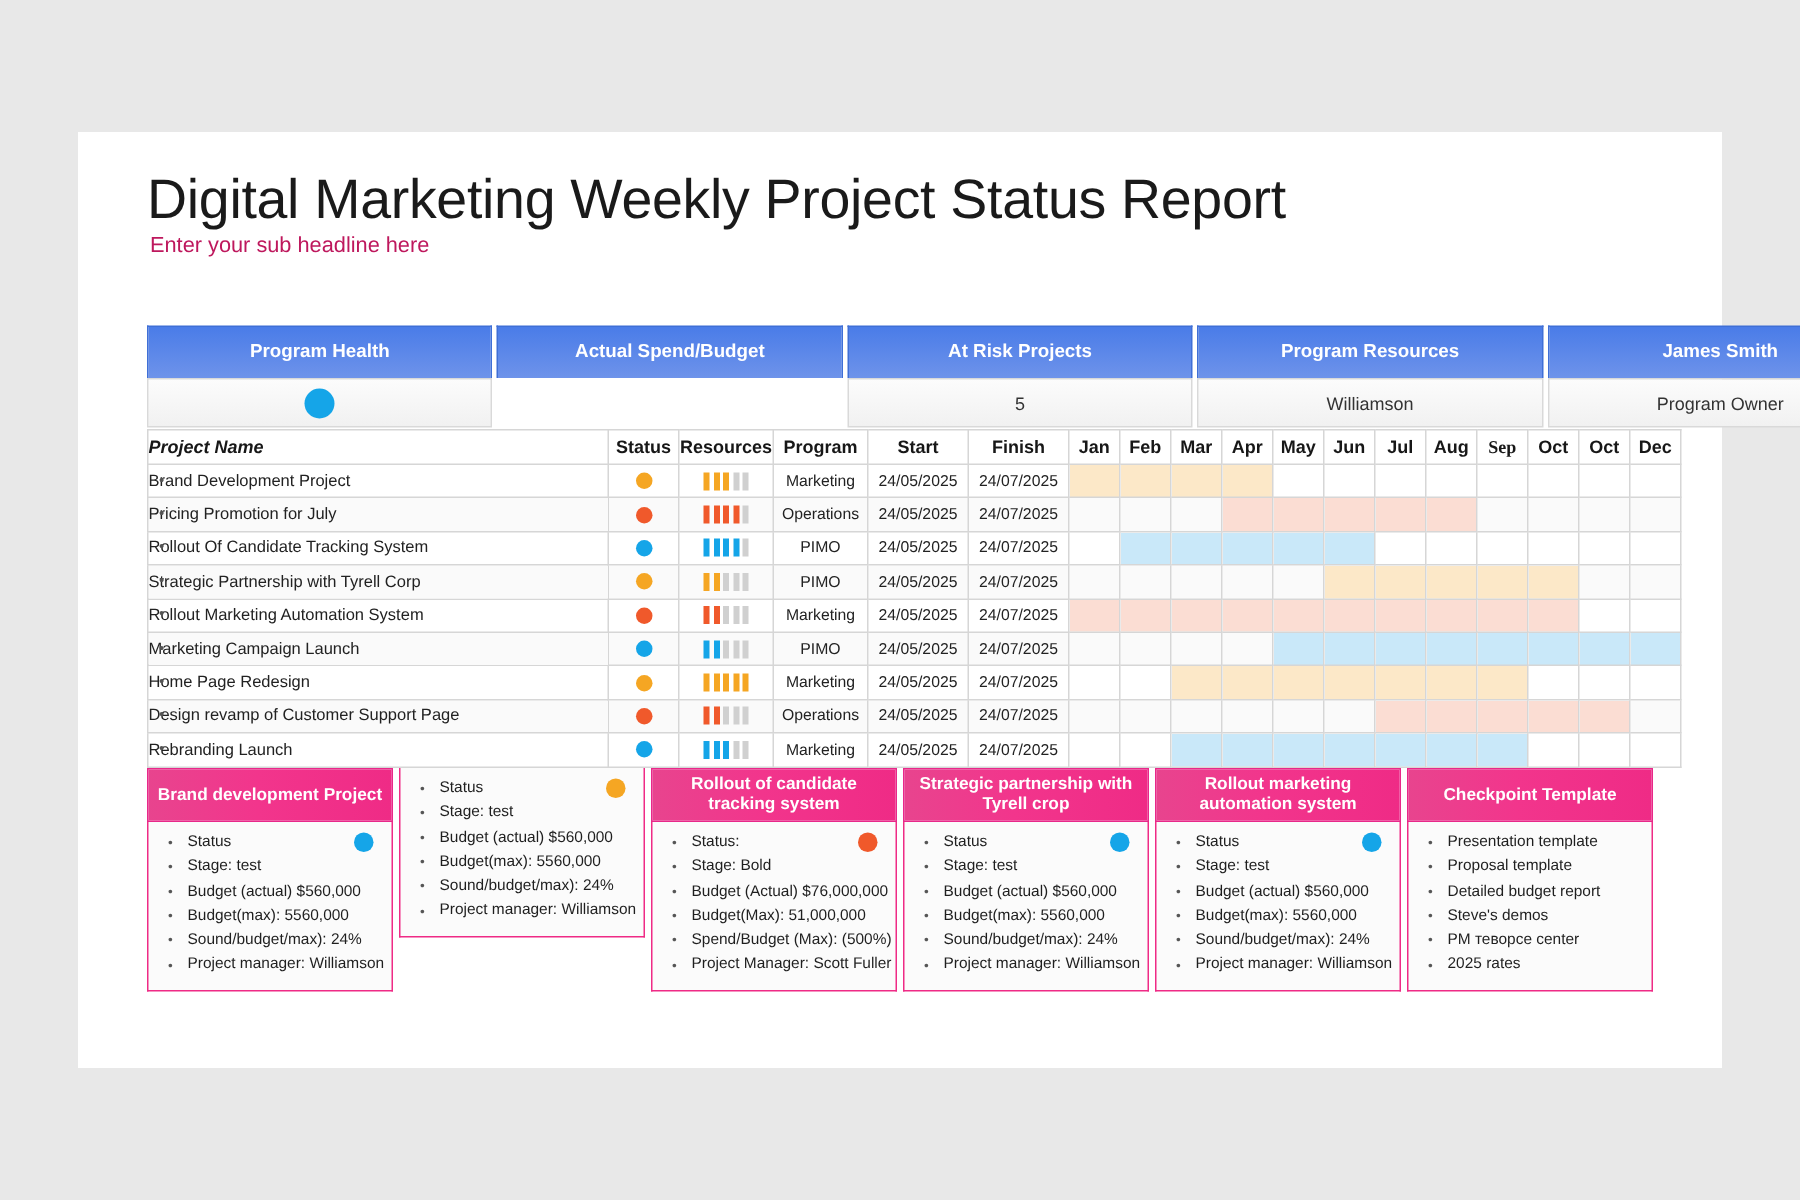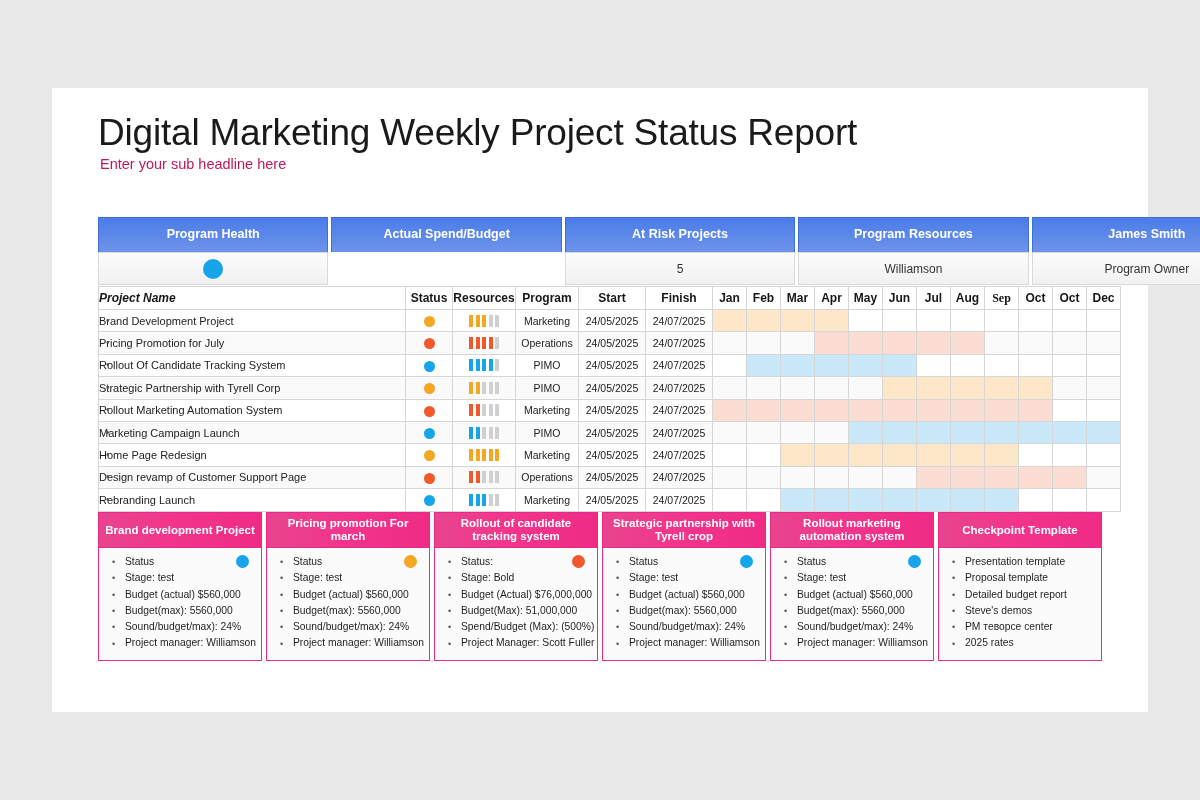--- a/index.html
+++ b/index.html
@@ -442,21 +442,20 @@
               <span>Sound/budget/max): 24%</span>
             </li>
             <li>
               <span class="bul">•</span>
               <span>Project manager: Williamson</span>
             </li>
           </ul>
         </div>
       </div>
       <div class="card">
-        <div class="card-head">Pricing promotion For march</div>
         <div class="card-body">
           <span class="card-dot" style="background: rgb(245, 166, 35);"></span>
           <ul>
             <li>
               <span class="bul">•</span>
               <span>Status</span>
             </li>
             <li>
               <span class="bul">•</span>
               <span>Stage: test</span>

